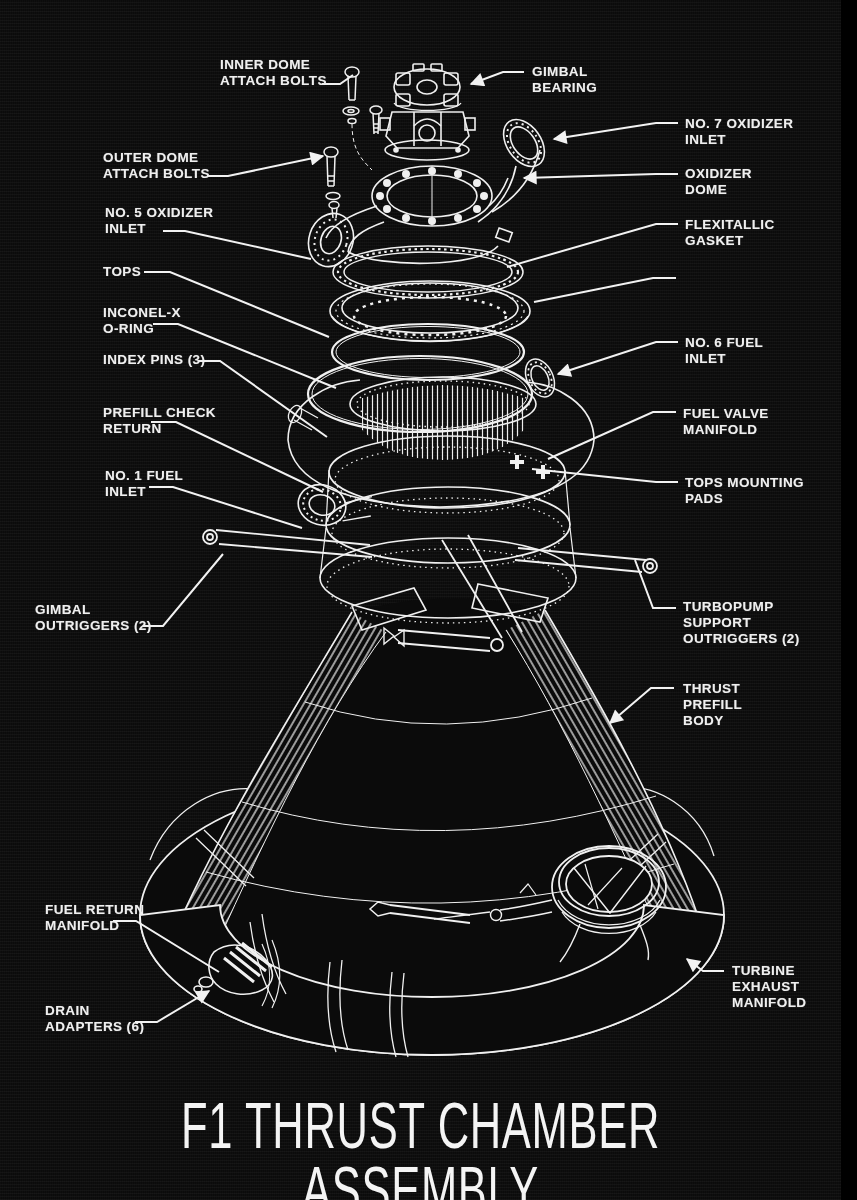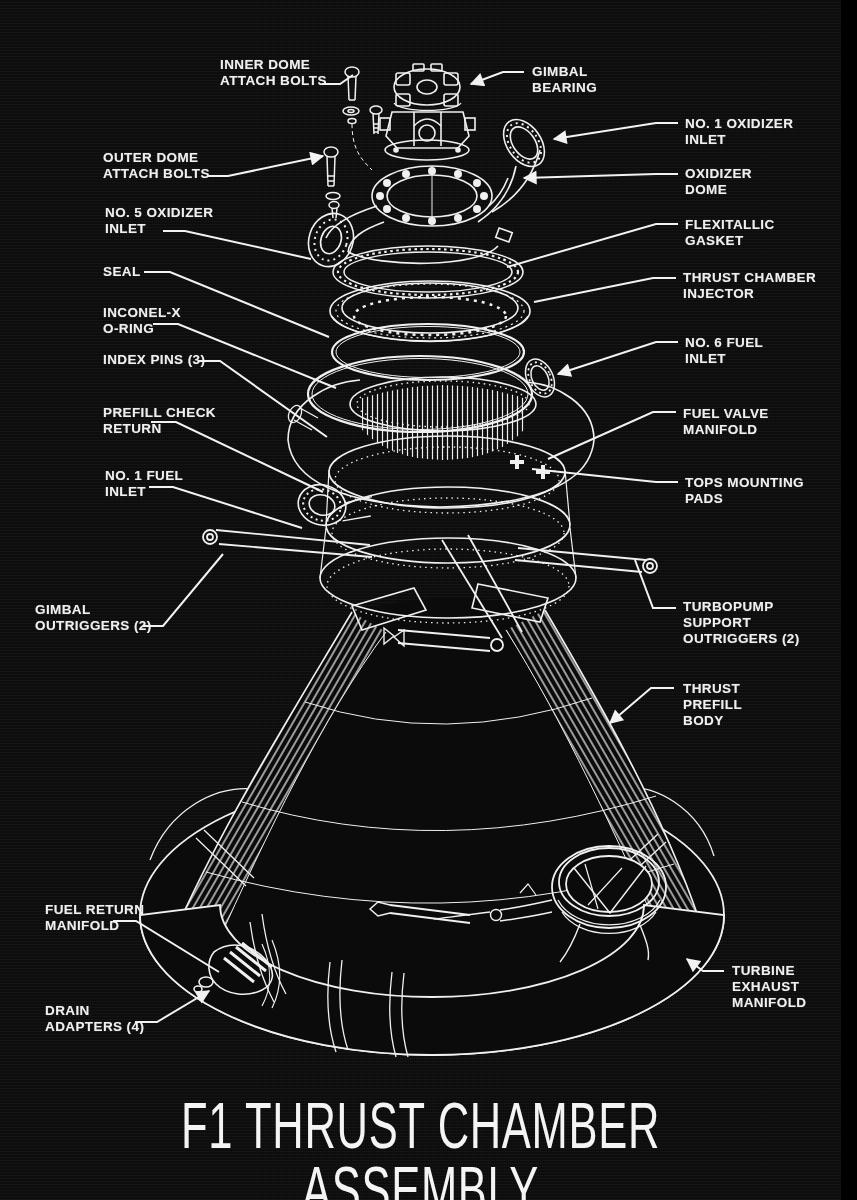--- a/index.html
+++ b/index.html
@@ -285,45 +285,43 @@
       <polyline points="724,971 703,971 687,959" marker-end="url(#arw)"></polyline>
     </g>
   </svg>
 
   <div class="callout" style="left:220px;top:57px">INNER DOME
 ATTACH BOLTS</div>
   <div class="callout" style="left:103px;top:150px">OUTER DOME
 ATTACH BOLTS</div>
   <div class="callout" style="left:105px;top:205px">NO. 5 OXIDIZER
 INLET</div>
-  <div class="callout" style="left:103px;top:264px">SEAL</div>
+  <div class="callout" style="left:103px;top:264px">TOPS</div>
   <div class="callout" style="left:103px;top:305px">INCONEL-X
 O-RING</div>
   <div class="callout" style="left:103px;top:352px">INDEX PINS (3)</div>
   <div class="callout" style="left:103px;top:405px">PREFILL CHECK
 RETURN</div>
   <div class="callout" style="left:105px;top:468px">NO. 1 FUEL
 INLET</div>
   <div class="callout" style="left:35px;top:602px">GIMBAL
 OUTRIGGERS (2)</div>
   <div class="callout" style="left:45px;top:902px">FUEL RETURN
 MANIFOLD</div>
   <div class="callout" style="left:45px;top:1003px">DRAIN
-ADAPTERS (4)</div>
+ADAPTERS (6)</div>
 
   <div class="callout" style="left:532px;top:64px">GIMBAL
 BEARING</div>
-  <div class="callout" style="left:685px;top:116px">NO. 1 OXIDIZER
+  <div class="callout" style="left:685px;top:116px">NO. 7 OXIDIZER
 INLET</div>
   <div class="callout" style="left:685px;top:166px">OXIDIZER
 DOME</div>
   <div class="callout" style="left:685px;top:217px">FLEXITALLIC
 GASKET</div>
-  <div class="callout" style="left:683px;top:270px">THRUST CHAMBER
-INJECTOR</div>
   <div class="callout" style="left:685px;top:335px">NO. 6 FUEL
 INLET</div>
   <div class="callout" style="left:683px;top:406px">FUEL VALVE
 MANIFOLD</div>
   <div class="callout" style="left:685px;top:475px">TOPS MOUNTING
 PADS</div>
   <div class="callout" style="left:683px;top:599px">TURBOPUMP
 SUPPORT
 OUTRIGGERS (2)</div>
   <div class="callout" style="left:683px;top:681px">THRUST

